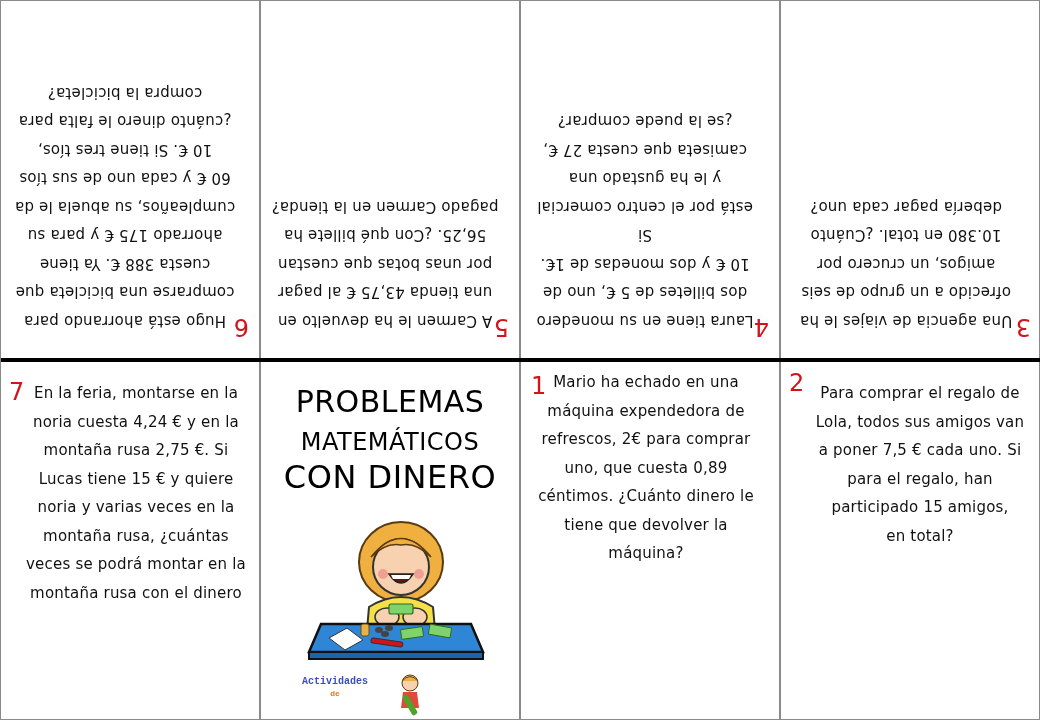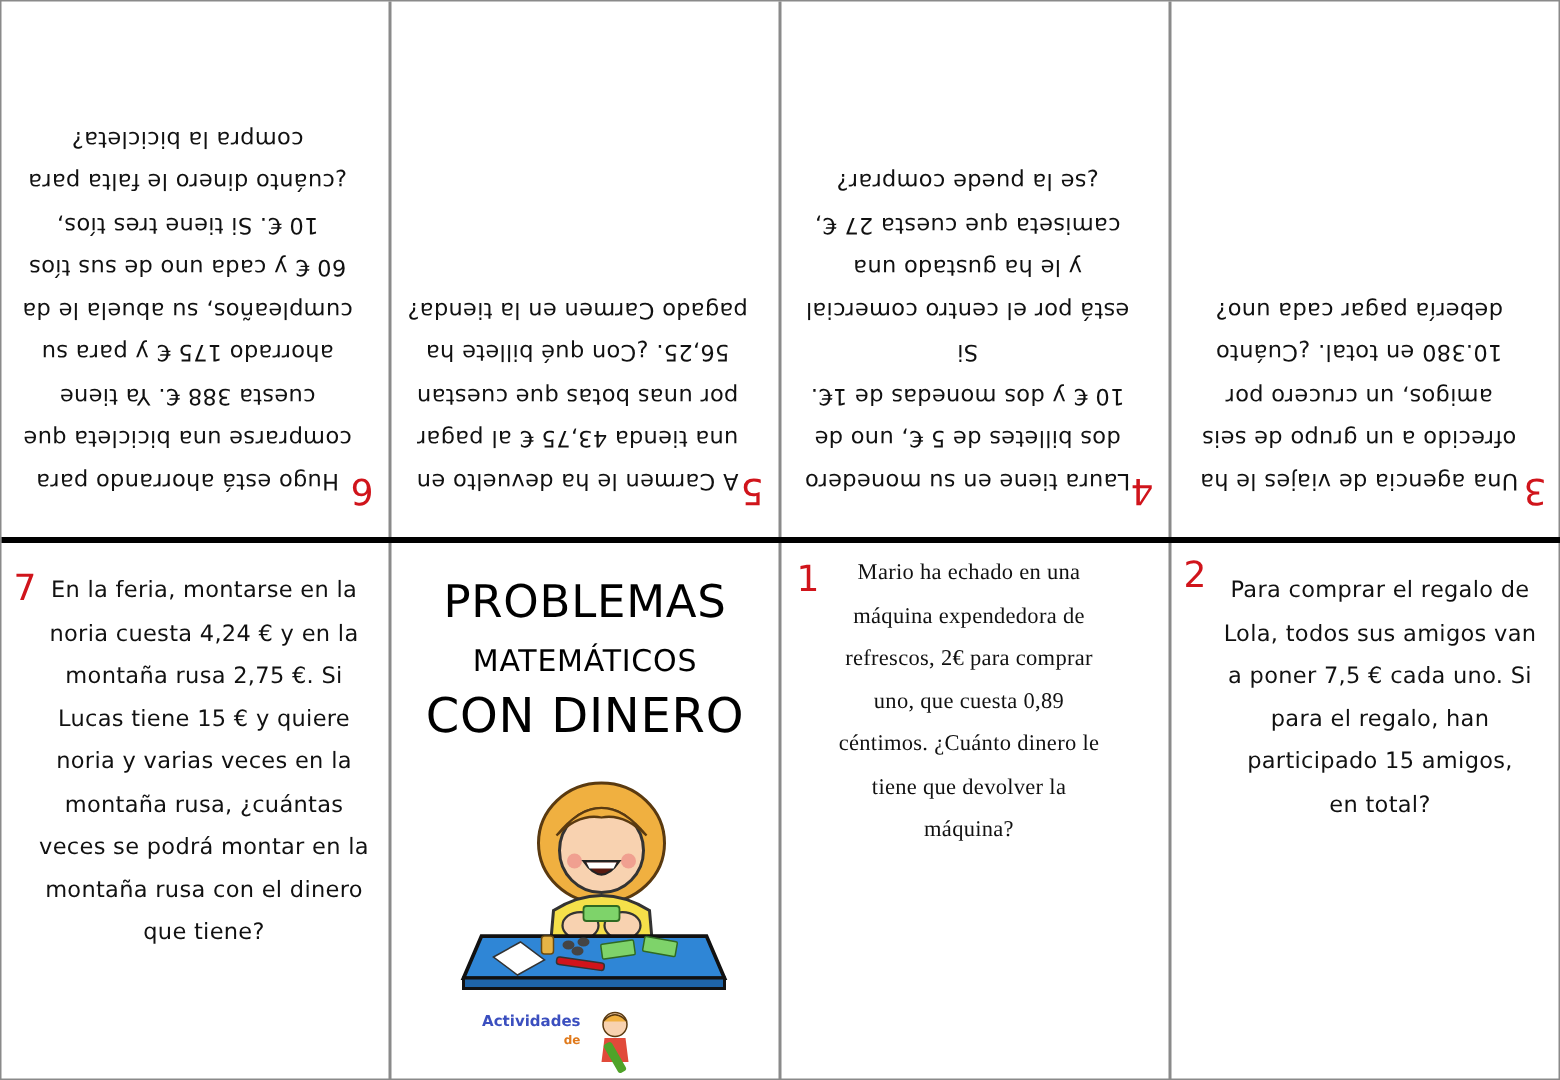--- a/index.html
+++ b/index.html
@@ -40,26 +40,26 @@
       font-size: 15px; line-height: 28.5px; letter-spacing: 0.2px;
     }
 
     
     .cover-title {
       position: absolute; left: 0; right: 0; text-align: center;
       font-family: "DejaVu Sans", sans-serif; font-weight: normal;
       color: #000; letter-spacing: 0.5px;
     }
     .t1 { top: 22px; font-size: 30px; }
-    .t2 { top: 66px; font-size: 20px; }
+    .t2 { top: 66px; font-size: 24px; }
     .t3 { top: 96px; font-size: 32px; }
 
     .illustration { position: absolute; left: 40px; top: 150px; width: 190px; height: 150px; }
     .brand { position: absolute; left: 16px; top: 310px; width: 150px; height: 46px; }
-    .brand-line { position: absolute; left: 0; right: 0; text-align: right; font-weight: bold; font-size: 10px; line-height: 13px; }
+    .brand-line { position: absolute; left: 0; right: 0; text-align: center; font-weight: bold; font-size: 10px; line-height: 13px; font-family: Liberation Mono, monospace; }
     .b1 { top: 3px; color: #3b4fbf; left: 6px; right: 40px; }
     .b2 { top: 15px; color: #e07a1c; left: 6px; right: 40px; font-size: 8px; }
     .b3 { top: 27px; margin-top: 20px; }
     .b3 .inf { color: #4fa329; }
     .b3 .y { color: #e07a1c; font-size: 8px; }
     .b3 .pri { color: #d0141b; }
     .brand-kid { position: absolute; right: 0; top: 0; width: 34px; height: 46px; }
   </style>
 </head>
 <body>
@@ -136,21 +136,20 @@
         <span class="num" style="left:8px; top:18px;">7</span>
         <div class="text" style="top:17px; left:18px; right:6px;">
           <div>En la feria, montarse en la</div>
           <div>noria cuesta 4,24 € y en la</div>
           <div>montaña rusa 2,75 €. Si</div>
           <div>Lucas tiene 15 € y quiere</div>
           <div>noria y varias veces en la</div>
           <div>montaña rusa, ¿cuántas</div>
           <div>veces se podrá montar en la</div>
           <div>montaña rusa con el dinero</div>
-          <div>que tiene?</div>
         </div>
       </div>
     </div>
 
     <div class="card">
       <div class="card-inner">
         <div class="cover-title t1">PROBLEMAS</div>
         <div class="cover-title t2">MATEMÁTICOS</div>
         <div class="cover-title t3">CON DINERO</div>
 
@@ -204,21 +203,21 @@
             <path d="M10 20 L24 20 L26 36 L8 36 Z" fill="#e14a3a"></path>
             <rect x="14" y="22" width="6" height="22" rx="2" fill="#4fa329" transform="rotate(-30 17 33)"></rect>
           </svg>
         </div>
       </div>
     </div>
 
     <div class="card">
       <div class="card-inner">
         <span class="num" style="left:10px; top:12px;">1</span>
-        <div class="text" style="top:6px; left:12px; right:20px;font-family:Liberation Serif, serif;">
+        <div class="text" style="top:6px; left:12px; right:20px;">
           <div>Mario ha echado en una</div>
           <div>máquina expendedora de</div>
           <div>refrescos, 2€ para comprar</div>
           <div>uno, que cuesta 0,89</div>
           <div>céntimos. ¿Cuánto dinero le</div>
           <div>tiene que devolver la</div>
           <div>máquina?</div>
         </div>
       </div>
     </div>

